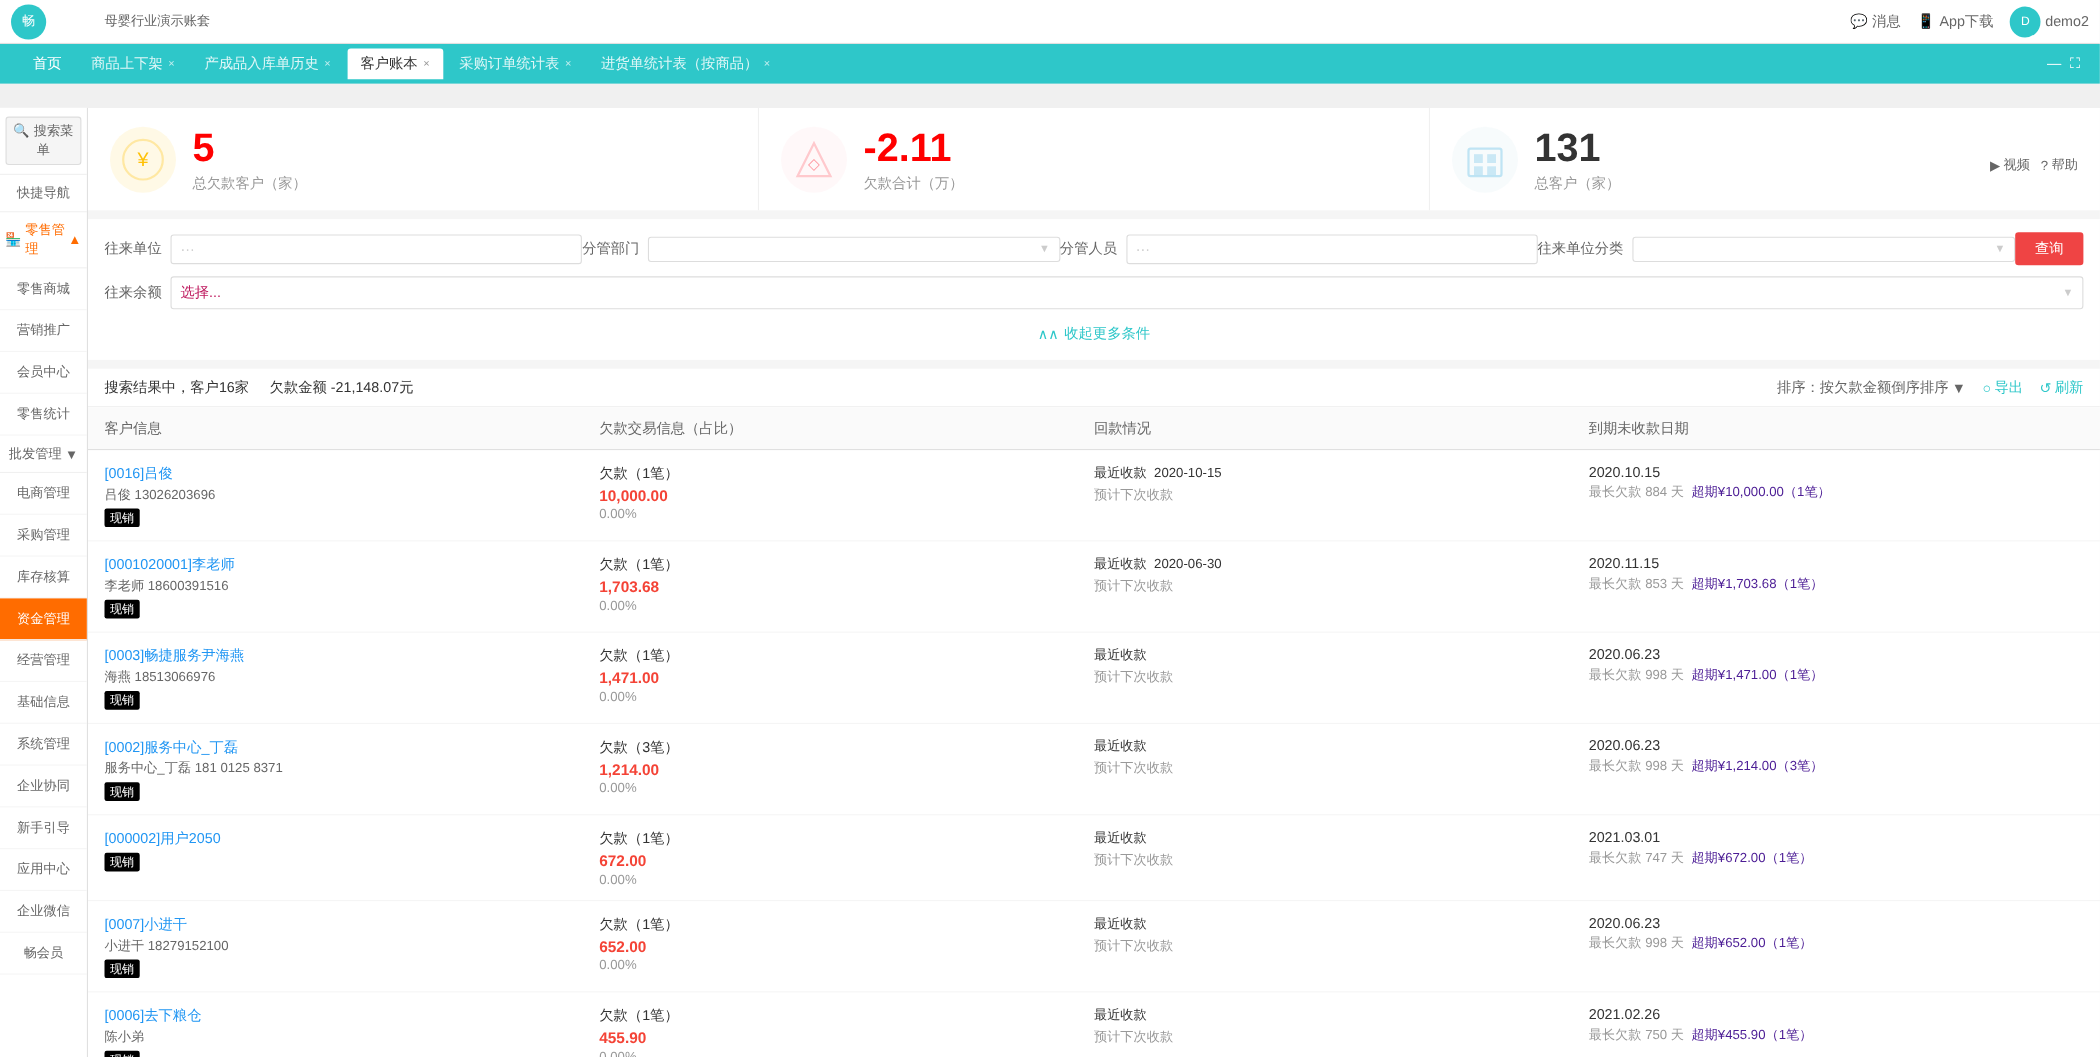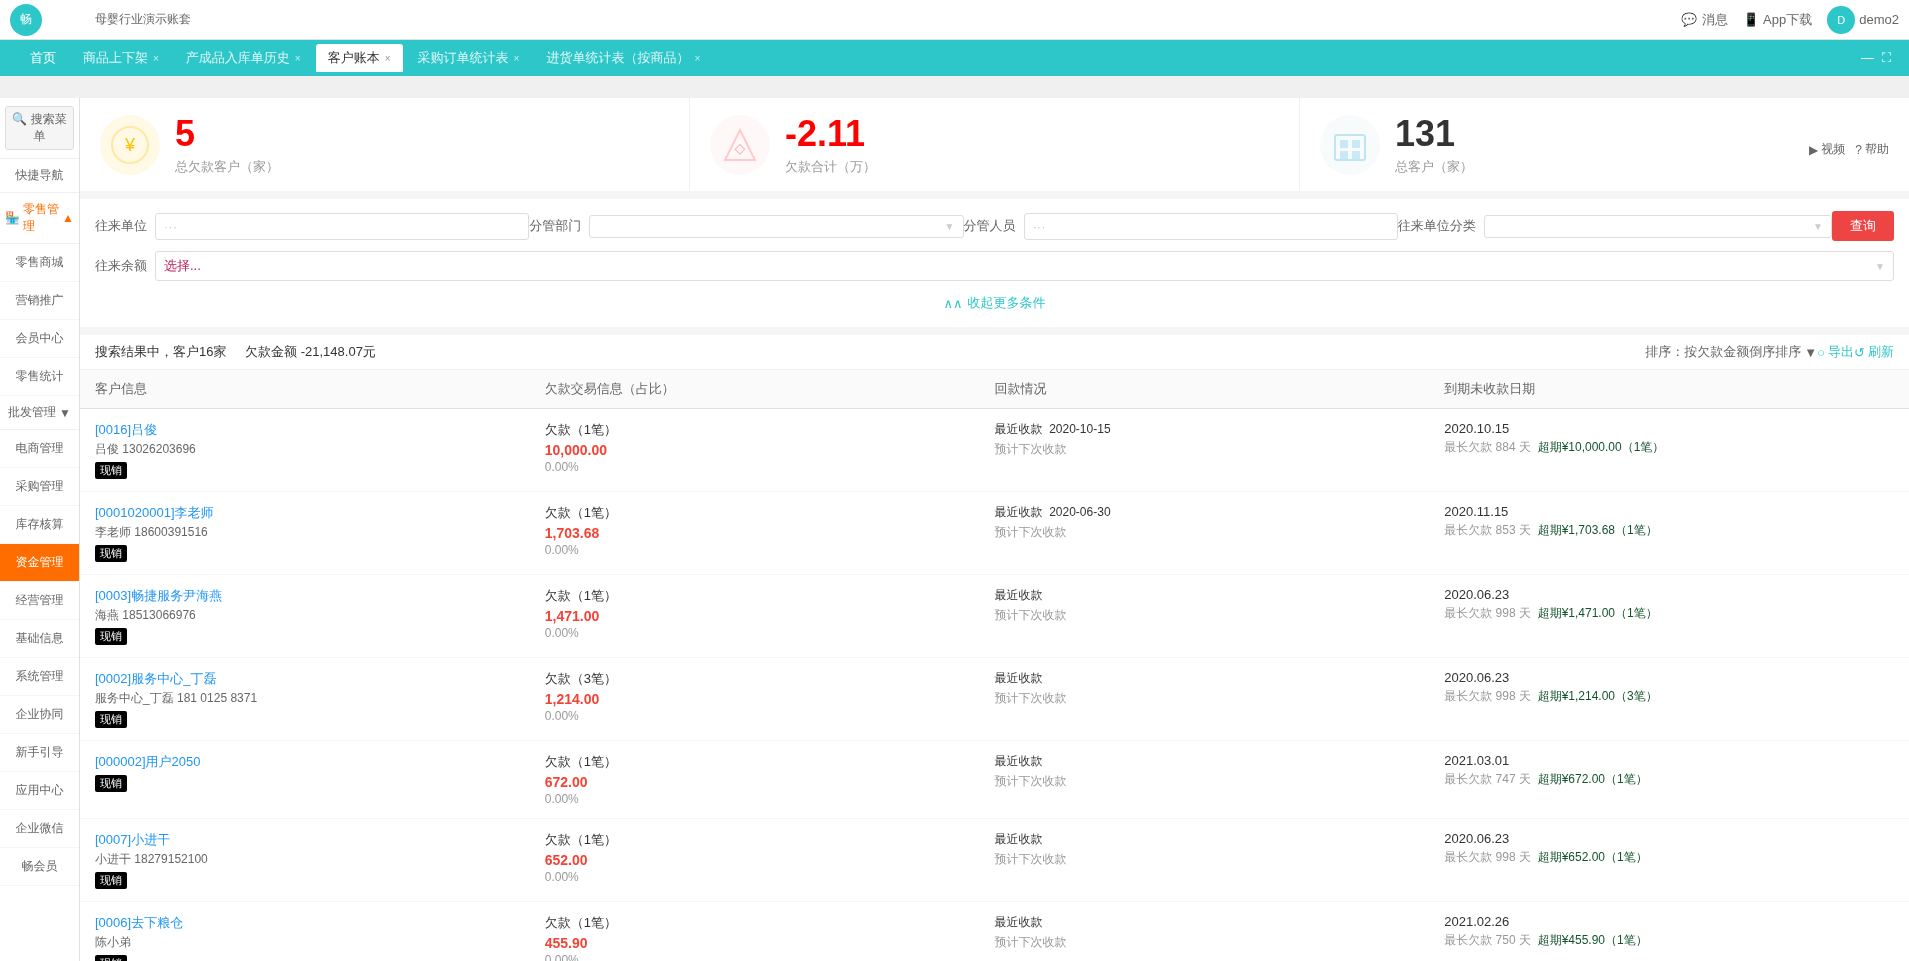--- a/index.html
+++ b/index.html
@@ -58,21 +58,21 @@
     .filter-item { display: flex; align-items: center; gap: 8px; flex: 1; }
     .filter-label { font-size: 13px; color: #666; white-space: nowrap; }
     .filter-input { flex: 1; border: 1px solid #ddd; border-radius: 3px; padding: 5px 8px; font-size: 13px; display: flex; align-items: center; justify-content: space-between; cursor: pointer; background: white; min-width: 150px; }
     .filter-select { flex: 1; border: 1px solid #ddd; border-radius: 3px; padding: 5px 8px; font-size: 13px; display: flex; align-items: center; justify-content: space-between; cursor: pointer; background: white; }
     .chevron { color: #ccc; font-size: 10px; }
     .query-btn { background: #ef4444; color: white; border: none; border-radius: 3px; padding: 6px 18px; cursor: pointer; font-size: 13px; }
     .collapse-row { display: flex; justify-content: center; align-items: center; gap: 5px; color: #2ec7c9; font-size: 13px; cursor: pointer; padding: 3px 0; }
 
     
     .results-bar { background: white; padding: 8px 15px; display: flex; align-items: center; justify-content: space-between; margin-bottom: 0; border-bottom: 1px solid #f0f0f0; }
-    .results-actions { display: flex; align-items: center; font-size: 13px; color: #666; }
+    .results-actions { display: flex; gap: 15px; align-items: center; font-size: 13px; color: #666; }
     .sort-select { display: flex; align-items: center; gap: 3px; cursor: pointer; }
     .action-link { display: flex; align-items: center; gap: 3px; cursor: pointer; color: #2ec7c9; }
 
     
     .table-container { background: white; }
     .table-header { display: grid; grid-template-columns: 2fr 2fr 2fr 2fr; padding: 10px 15px; background: #fafafa; border-bottom: 1px solid #e0e0e0; font-size: 13px; color: #666; font-weight: normal; }
     .table-row { display: grid; grid-template-columns: 2fr 2fr 2fr 2fr; padding: 12px 15px; border-bottom: 1px solid #f5f5f5; align-items: start; }
     
     .customer-name { color: #2196f3; cursor: pointer; font-size: 13px; text-decoration: none; }
     .customer-phone { color: #666; font-size: 12px; margin-top: 2px; }
@@ -80,21 +80,21 @@
     
     .debt-count { font-size: 13px; color: #333; }
     .debt-amount { color: #f44336; font-size: 14px; font-weight: bold; margin-top: 3px; }
     .debt-percent { color: #999; font-size: 12px; margin-top: 2px; }
     
     .collection-date { font-size: 12px; color: #333; }
     .collection-next { font-size: 12px; color: #999; margin-top: 3px; }
     
     .overdue-date { font-size: 13px; color: #333; }
     .overdue-days { font-size: 12px; color: #999; margin-top: 3px; }
-    .overdue-link { color: #14532d; cursor: pointer; text-decoration: none; }
+    .overdue-link { color: #4c1d95; cursor: pointer; text-decoration: none; }
   </style>
 </head>
 <body>
 
 <div class="top-bar">
   <div class="logo-area">
     <div class="logo-icon">畅</div>
   </div>
   <span style="font-size:12px; color:#666; margin-left:5px;">母婴行业演示账套</span>
   <div class="top-right">

